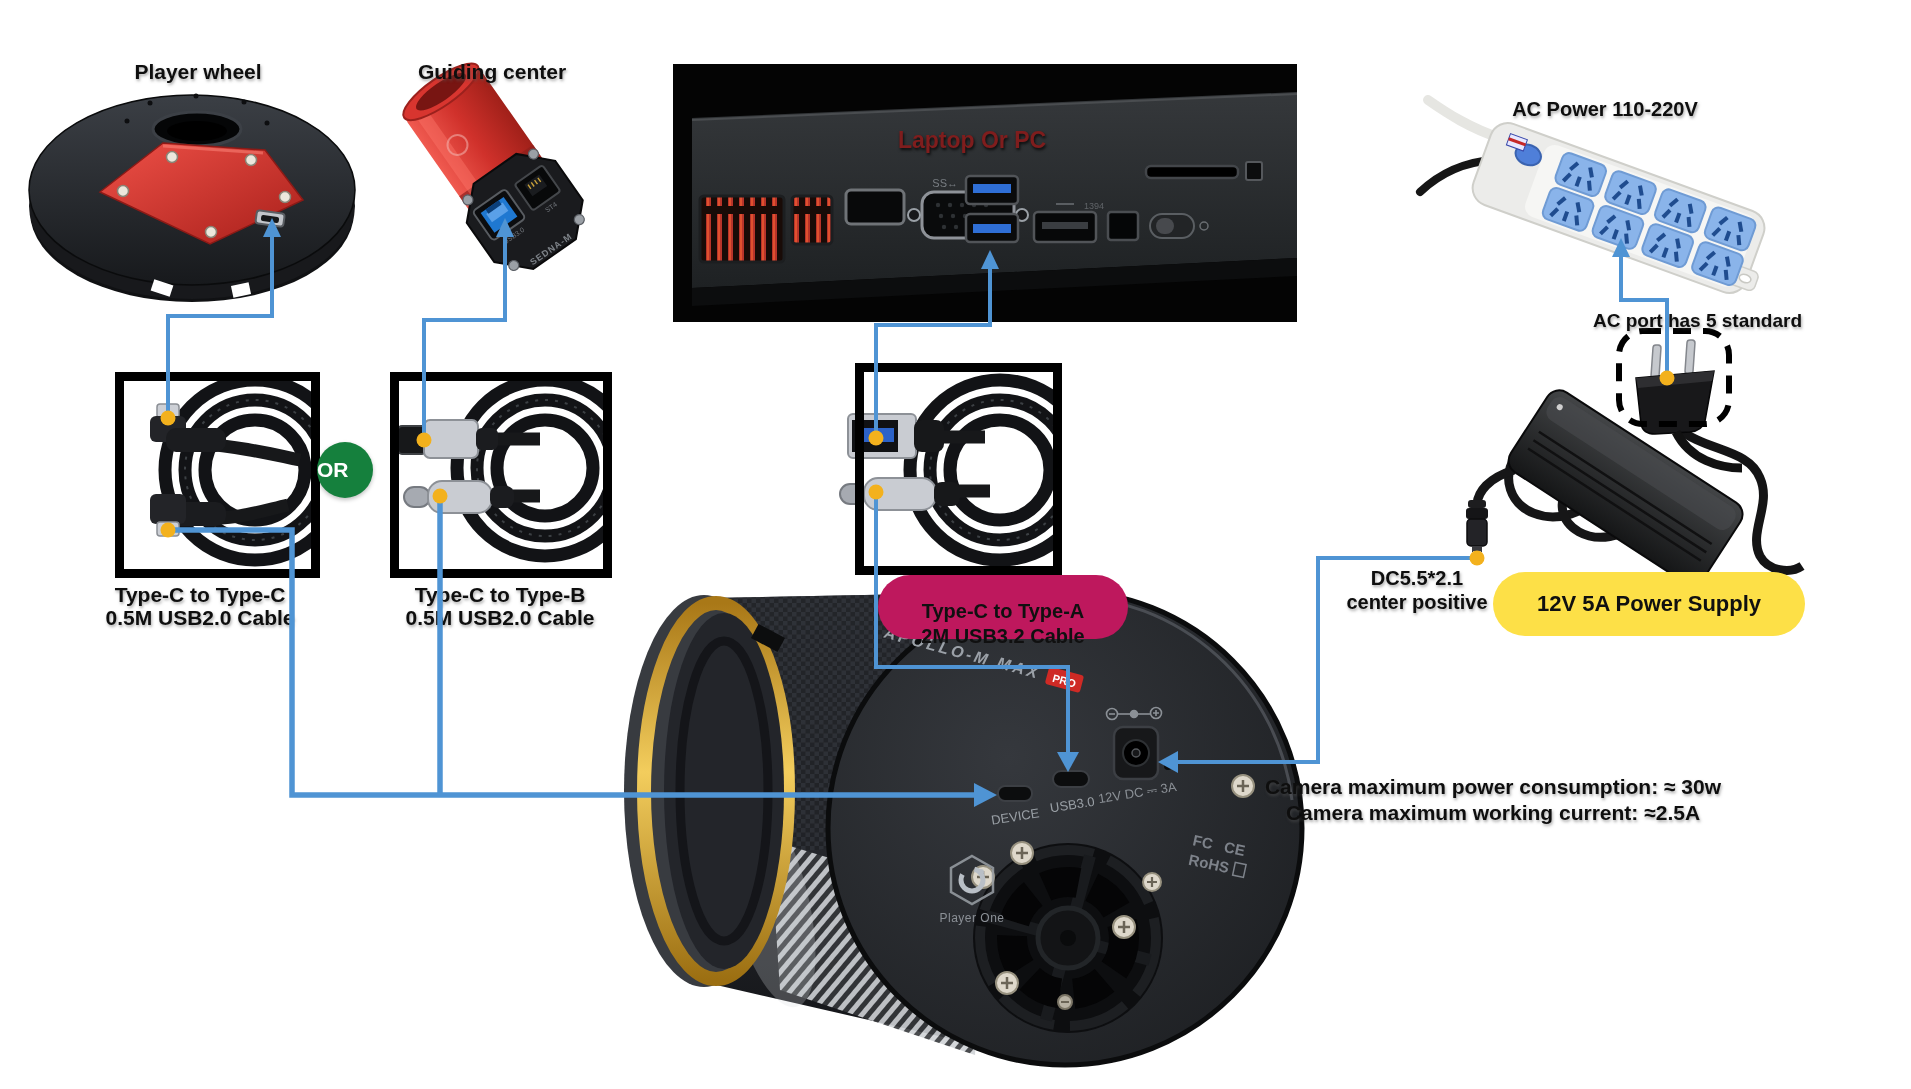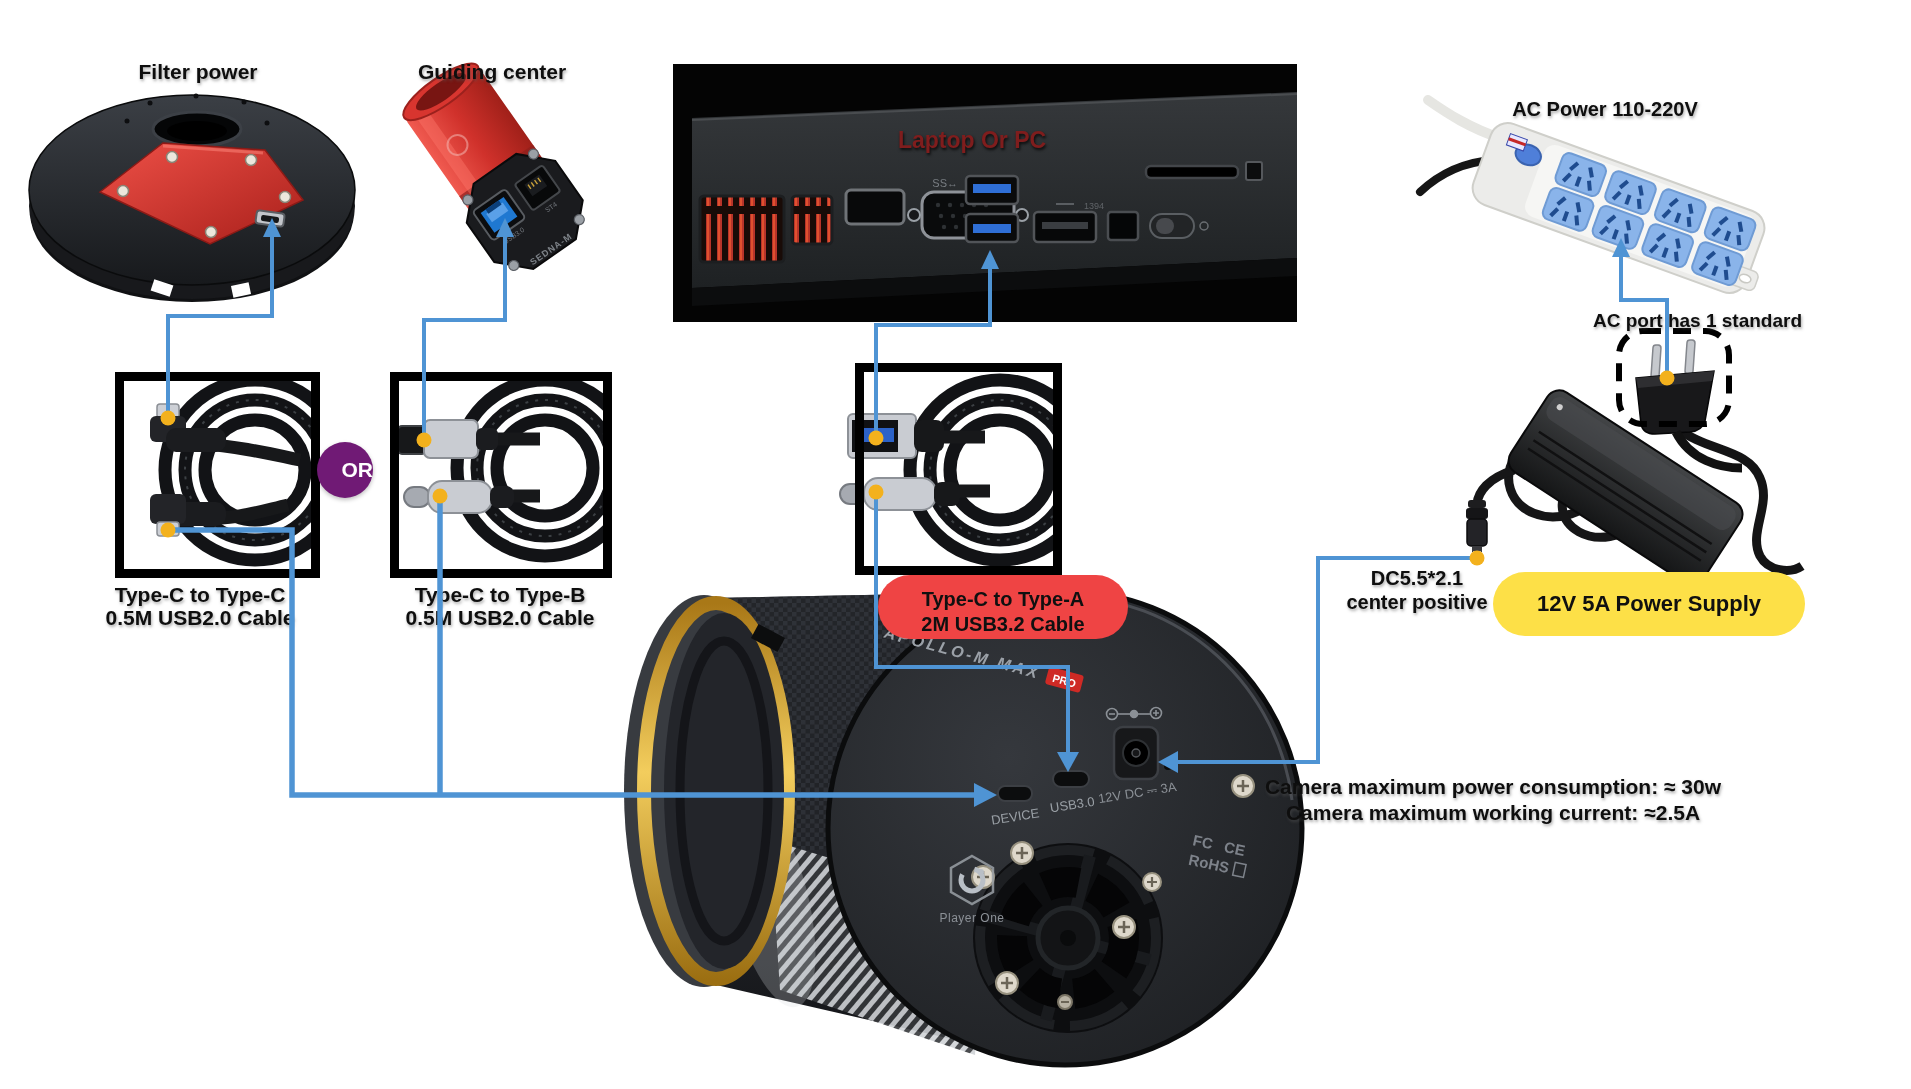--- a/index.html
+++ b/index.html
@@ -8,22 +8,22 @@
   .abs{position:absolute;}
   .lbl{font-weight:bold;color:#0e0e0e;text-align:center;line-height:1.12;
        text-shadow:1px 2px 3px rgba(90,90,90,.5);}
   .lbl-21{font-size:21px;}
   .lbl-20{font-size:20px;}
   .lbl-19{font-size:19px;}
   .white{color:#7f1d1d;text-shadow:1px 2px 3px rgba(0,0,0,.8);}
   .left{text-align:center;}
   .cablebox{border:9px solid #000;background:transparent;box-sizing:border-box;}
   .pill{border-radius:32px;box-sizing:border-box;text-align:center;font-weight:bold;color:#101010;}
-  #or-circle{width:56px;height:56px;border-radius:50%;background:#701a75;color:#fff;
-             font-weight:bold;font-size:21px;text-align:right;line-height:56px;
+  #or-circle{width:56px;height:56px;border-radius:50%;background:#15803d;color:#fff;
+             font-weight:bold;font-size:21px;text-align:left;line-height:56px;
              box-shadow:0 2px 4px rgba(0,0,0,.25);}
   svg{display:block;}
   .note-line{display:block;}
 </style>
 </head>
 <body>
 
 <div id="canvas">
 
   <svg class="abs" style="left:0;top:0" width="1911" height="1089" viewBox="0 0 1911 1089">
@@ -477,42 +477,42 @@
         <text x="0" y="20" font-size="15" font-weight="bold">RoHS</text>
         <rect x="46" y="8" width="11" height="13" fill="none" stroke="#7d828a" stroke-width="1.5"></rect>
       </g>
     </g>
   </svg>
 
   <div class="abs cablebox" style="left:115px;top:372px;width:205px;height:206px"></div>
   <div class="abs cablebox" style="left:390px;top:372px;width:222px;height:206px"></div>
   <div class="abs cablebox" style="left:855px;top:363px;width:207px;height:212px"></div>
 
-  <div class="abs pill" style="left:878px;top:575px;width:250px;height:64px;background:#ef4444;font-size:20px;line-height:25px;padding-top:12px">
+  <div class="abs pill" style="left:878px;top:575px;width:250px;height:64px;background:#be185d;font-size:20px;line-height:25px;padding-top:24px">
     <span class="note-line">Type-C to Type-A</span>
     <span class="note-line">2M USB3.2 Cable</span>
   </div>
   <div class="abs pill" style="left:1493px;top:572px;width:312px;height:64px;background:#fde047;font-size:22px;line-height:64px">
     <span>12V 5A Power Supply</span>
   </div>
 
   <div class="abs lbl lbl-21" style="left:88px;top:60px;width:220px">
-    <span>Filter power</span>
+    <span>Player wheel</span>
   </div>
   <div class="abs lbl lbl-21" style="left:382px;top:60px;width:220px">
     <span>Guiding center</span>
   </div>
   <div class="abs lbl white" style="left:872px;top:128px;width:200px;font-size:23px">
     <span>Laptop Or PC</span>
   </div>
   <div class="abs lbl lbl-20" style="left:1495px;top:98px;width:220px">
     <span>AC Power 110-220V</span>
   </div>
   <div class="abs lbl lbl-19" style="left:1575px;top:310px;width:245px">
-    <span>AC port has 1 standard</span>
+    <span>AC port has 5 standard</span>
   </div>
   <div class="abs lbl lbl-20" style="left:1329px;top:566px;width:176px;line-height:24px">
     <span class="note-line">DC5.5*2.1</span>
     <span class="note-line">center positive</span>
   </div>
   <div class="abs lbl lbl-21" style="left:92px;top:583px;width:216px;line-height:23px">
     <span class="note-line">Type-C to Type-C</span>
     <span class="note-line">0.5M USB2.0 Cable</span>
   </div>
   <div class="abs lbl lbl-21" style="left:392px;top:583px;width:216px;line-height:23px">

